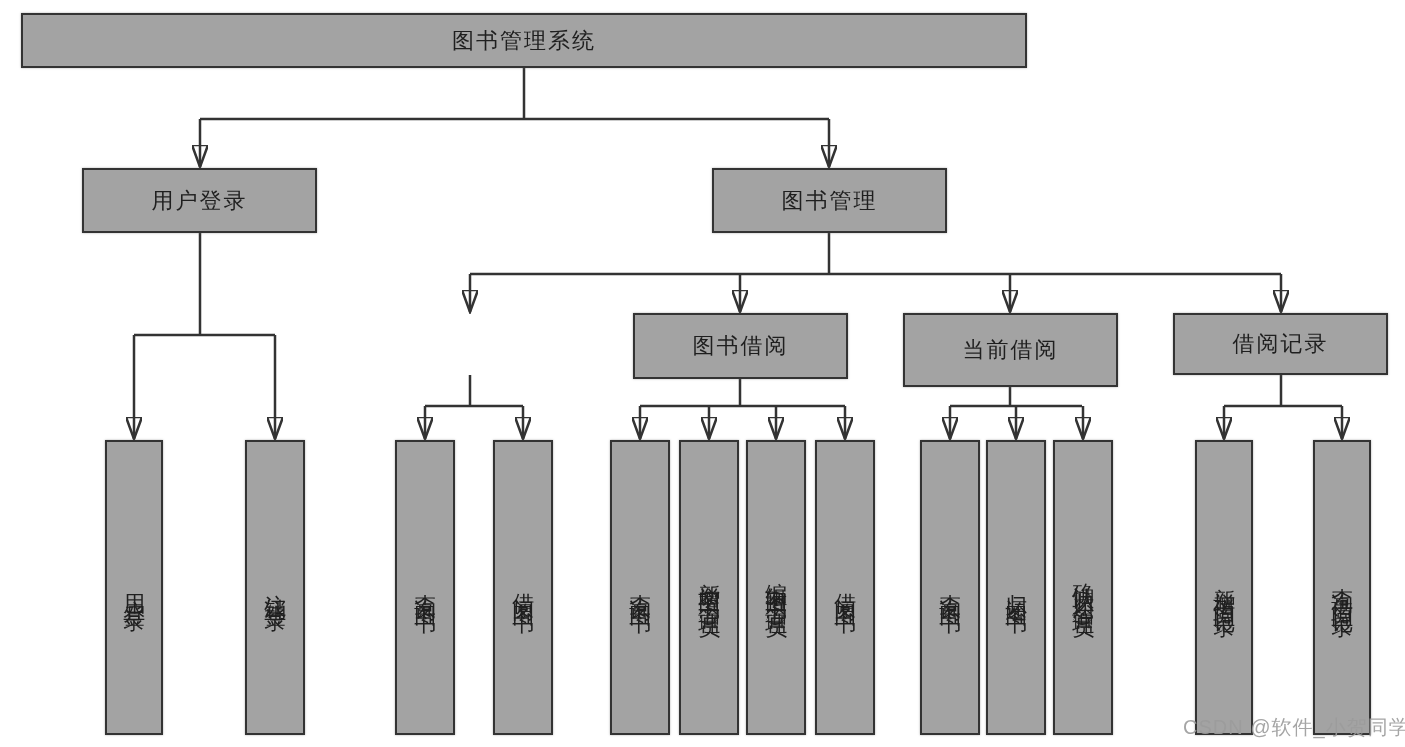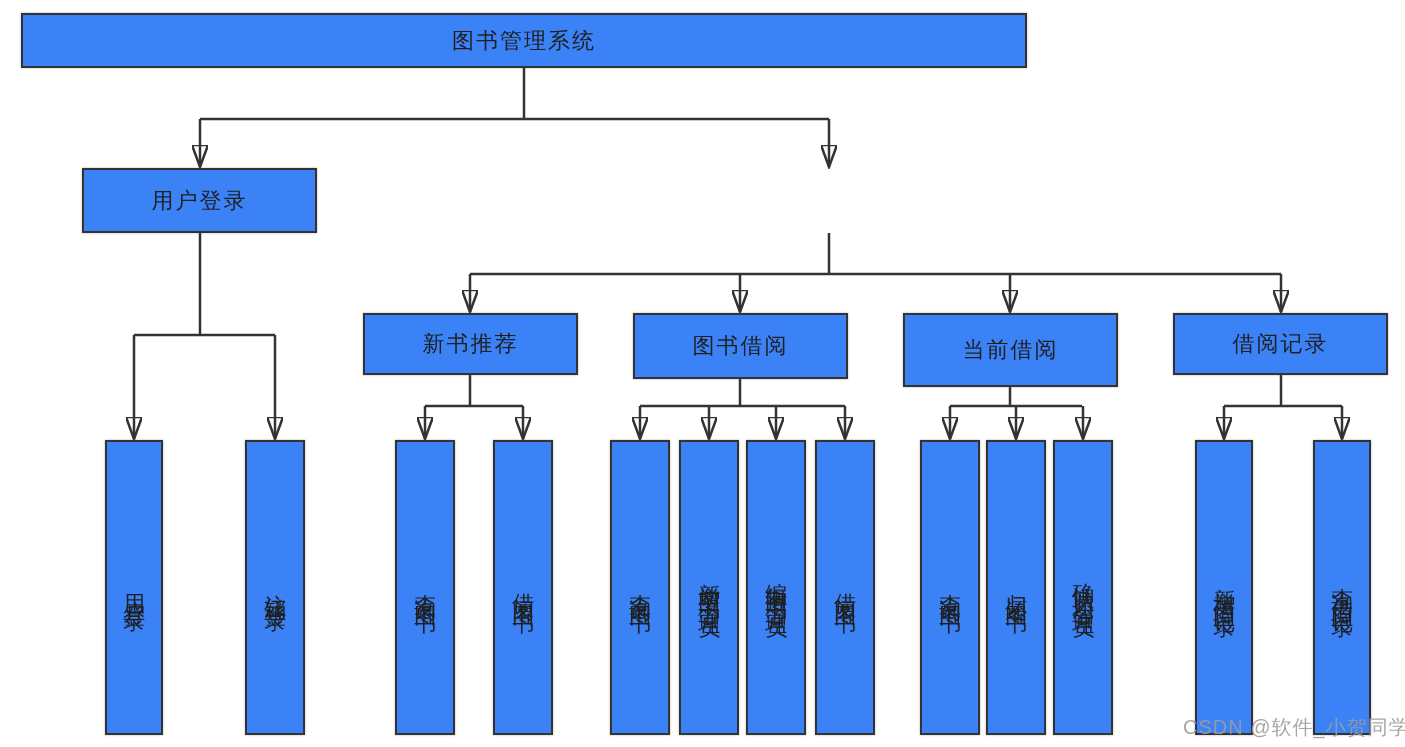--- a/index.html
+++ b/index.html
@@ -5,21 +5,21 @@
   html,body{margin:0;padding:0;background:#fff;}
   .stage{
     position:relative;width:1405px;height:747px;overflow:hidden;
     background:var(--background,#ffffff);
     font-family:"Liberation Sans",sans-serif;
     color:var(--text,#1f1f1f);
   }
   .wires{position:absolute;left:0;top:0;}
   .wires path,.wires line{stroke:var(--line,#333333);stroke-width:2.5;fill:none;}
   .box{
-    position:absolute;background:#3b82f6;
+    position:absolute;background:#a3a3a3;
     border:2px solid var(--box-border,#333333);
     box-sizing:border-box;
     display:flex;align-items:center;justify-content:center;
     box-shadow:0 0 2px rgba(110,110,110,.55);
   }
   .hbox span{font-size:22px;letter-spacing:2px;white-space:nowrap;}
   .vbox span{
     writing-mode:vertical-rl;text-orientation:mixed;
     font-size:22px;letter-spacing:6px;line-height:1.2;
   }
@@ -73,24 +73,24 @@
     <line x1="1342" y1="406" x2="1342" y2="439" marker-end="url(#arrow)"></line>
   </svg>
 
   <div class="box hbox" style="left:21px;top:13px;width:1006px;height:55px">
     <span>图书管理系统</span>
   </div>
 
   <div class="box hbox" style="left:82px;top:168px;width:235px;height:65px">
     <span>用户登录</span>
   </div>
+  <div class="box hbox" style="left:712px;top:168px;width:235px;height:65px">
+    <span>图书管理</span>
+  </div>
 
-  <div class="box hbox" style="left:363px;top:313px;width:215px;height:62px">
-    <span>新书推荐</span>
-  </div>
   <div class="box hbox" style="left:633px;top:313px;width:215px;height:66px">
     <span>图书借阅</span>
   </div>
   <div class="box hbox" style="left:903px;top:313px;width:215px;height:74px">
     <span>当前借阅</span>
   </div>
   <div class="box hbox" style="left:1173px;top:313px;width:215px;height:62px">
     <span>借阅记录</span>
   </div>
 

